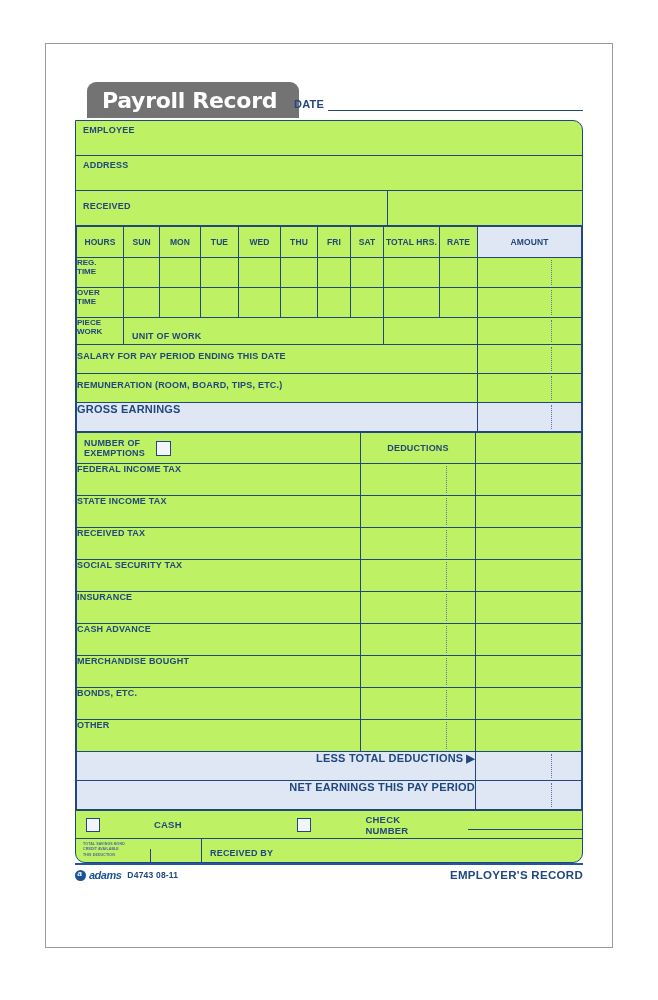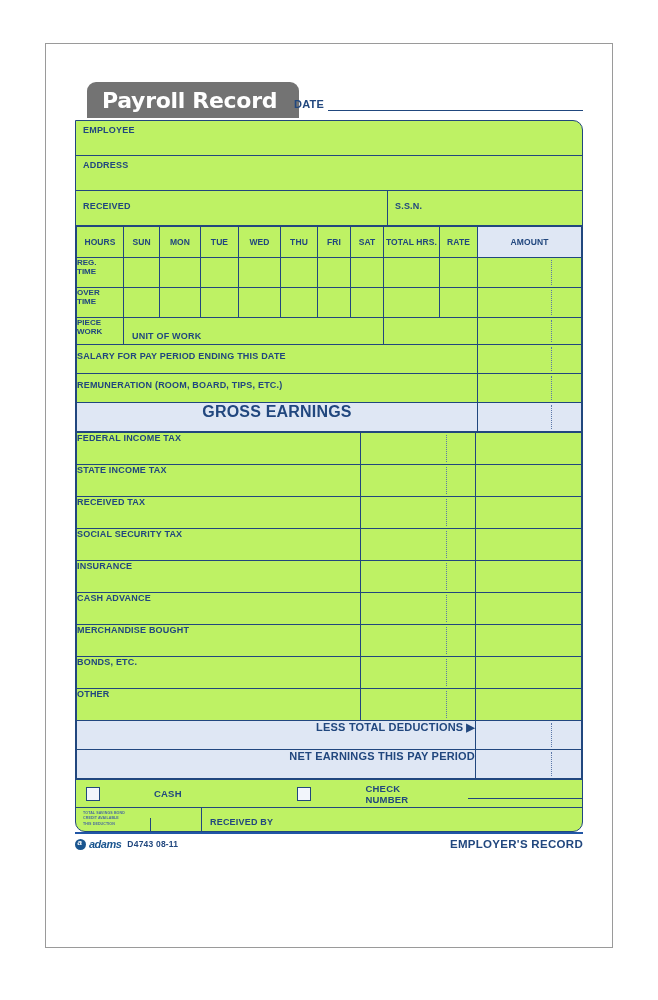--- a/index.html
+++ b/index.html
@@ -165,24 +165,24 @@
     bottom: 2px;
     right: 28%;
     border-left: 1.4px dotted #5a77a8;
   }
   .money-ded::after { right: 25%; }
 
   .shaded { background: #dfe7f4; }
   .thickline { border-top-width: 1.8px !important; }
 
   .gross-label {
-    text-align: center;
+    text-align: left;
     padding: 7px 9px 0 0;
     color: #21477e;
-    font-size: 16px;
+    font-size: 11px;
     font-weight: bold;
     letter-spacing: 0.2px;
   }
 
   .exempt-cell {
     height: 30px;
     display: flex;
     align-items: center;
     padding-left: 7px;
   }
@@ -370,23 +370,20 @@
 
       <div class="trow">
         <span class="lbl">EMPLOYEE</span>
       </div>
       <div class="trow">
         <span class="lbl">ADDRESS</span>
       </div>
       <div class="trow-split">
         <div class="cellA">
           <span class="lbl">RECEIVED</span>
-        </div>
-        <div class="cellB">
-          <span class="lbl">S.S.N.</span>
         </div>
       </div>
 
       <table class="grid">
         <colgroup>
           <col style="width:47px">
           <col style="width:36px">
             <col style="width:41px">
             <col style="width:38px">
           <col style="width:42px">
@@ -480,20 +477,33 @@
         </table>
 
       <table class="grid">
         <colgroup>
           <col style="width:284px">
           <col style="width:115px">
           <col>
         </colgroup>
 
         <tbody>
+            <tr>
+          <td>
+            <div class="exempt-cell">
+              <div class="lbl">
+                <div>NUMBER OF</div>
+                <div>EXEMPTIONS</div>
+              </div>
+              <span class="chk"></span>
+            </div>
+          </td>
+          <td class="ded-hdr">DEDUCTIONS</td>
+          <td></td>
+        </tr>
 
         <tr>
           <td class="cell-ded ded-label">FEDERAL INCOME TAX</td>
           <td class="cell-ded money money-ded"></td>
           <td class="cell-ded"></td>
         </tr>
         <tr>
           <td class="cell-ded ded-label">STATE INCOME TAX</td>
           <td class="cell-ded money money-ded"></td>
           <td class="cell-ded"></td>

